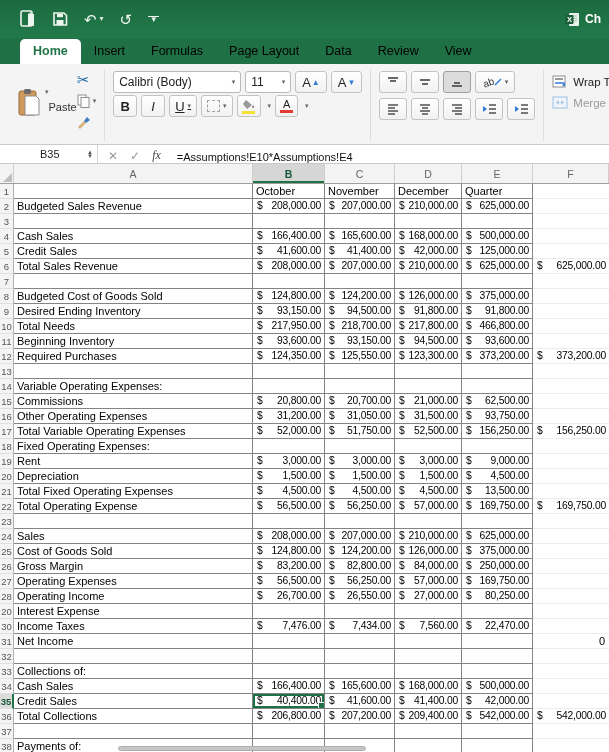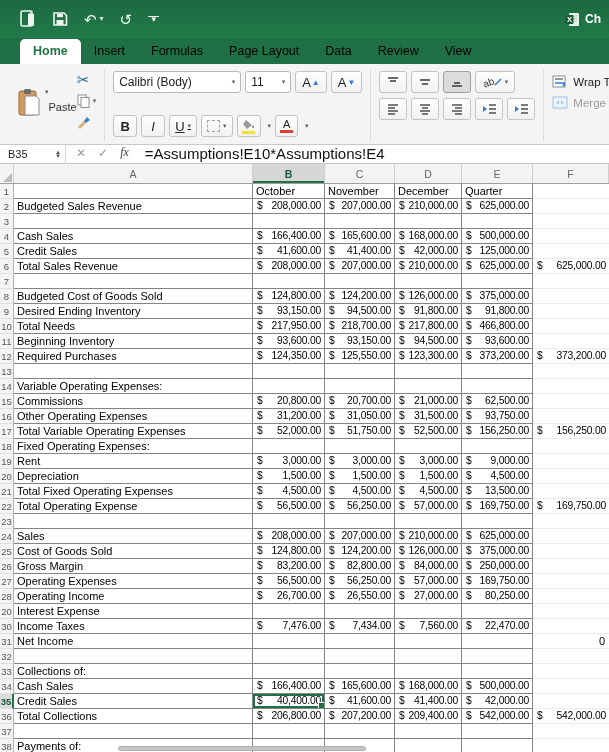--- a/index.html
+++ b/index.html
@@ -28,21 +28,21 @@
   .rgroup:last-child { border-right:none; }
   .rbtn { border:1px solid #c3c3c3; background:linear-gradient(#fff,#f1f1f1);
     border-radius:3px; display:inline-flex; align-items:center; justify-content:center; }
   .dd { font-size:7px; color:#666; margin-left:3px; }
   
   .paste-col { display:flex; flex-direction:row; align-items:center; }
   .paste-lbl { font-size:11px; color:#333; margin-top:4px; }
   .clip-col { display:flex; flex-direction:column; gap:4px; align-items:flex-start; padding-top:2px; }
   .mini { display:flex; align-items:center; height:17px; }
   
-  .fontgrp { display:flex; flex-direction:column; gap:22px; padding-top:2px; }
+  .fontgrp { display:flex; flex-direction:column; gap:2px; padding-top:2px; }
   .frow { display:flex; align-items:center; gap:4px; }
   .selbox { height:22px; background:#fff; border:1px solid #b9b9b9; border-radius:3px;
     display:flex; align-items:center; padding:0 5px; font-size:12px; color:#222; }
   .selbox .dd { margin-left:auto; }
   .fontname { width:128px; }
   .fontsize { width:46px; }
   .azbtn { height:22px; padding:0 6px; font-size:13px; color:#222; }
   .tri-up { color:#2f7bd9; font-size:8px; margin-left:1px; }
   .tri-dn { color:#2f7bd9; font-size:8px; margin-left:1px; }
   .fmtbtn { height:22px; min-width:24px; font-size:13px; color:#222; padding:0 5px; }
@@ -55,29 +55,29 @@
   .algngrp { display:flex; flex-direction:column; gap:5px; padding-top:2px; }
   .btnrow { display:flex; gap:4px; }
   .abtn { width:28px; height:22px; }
   .abtn.on { background:#dcdcdc; border-color:#9f9f9f; }
   
   .wrapgrp { display:flex; flex-direction:column; gap:8px; padding-top:6px; }
   .wline { display:flex; align-items:center; gap:5px; font-size:11.5px; color:#222; white-space:nowrap; }
   .wline.dis { color:#9a9a9a; }
 
   
-  .fbar { height:19px; border-bottom:1px solid #c9c9c9; display:flex; align-items:flex-start;
-    background:#fff; font-size:11px; }
+  .fbar { height:19px; border-bottom:1px solid #c9c9c9; display:flex; align-items:flex-end;
+    background:#fff; font-size:11px;padding-left:32px; }
   .namebox { width:66px; height:100%; display:flex; align-items:center; padding-left:8px;
     border-right:1px solid #d5d5d5; color:#222; }
   .stepper { margin-left:auto; margin-right:4px; display:flex; flex-direction:column;
     line-height:4px; font-size:6px; color:#555; }
   .fx-tools { display:flex; align-items:center; gap:12px; padding:0 10px; color:#9a9a9a; }
   .fx { font-family:"Liberation Serif", serif; font-style:italic; color:#444; font-size:12px; }
-  .formula { color:#111; font-size:15px; padding-left:6px; white-space:nowrap; }
+  .formula { color:#111; font-size:11px; padding-left:6px; white-space:nowrap; }
 
   
   .colhdrs { display:grid; grid-template-columns:14px 239px 72px 70px 67px 71px 1fr;
     height:20px; background:#f3f3f3; border-bottom:1px solid #9e9e9e; }
   .chd { display:flex; align-items:center; justify-content:center; font-size:10.5px;
     color:#666; border-right:1px solid #cfcfcf; position:relative; }
   .chd.corner { background:#f3f3f3; }
   .chd.corner:after { content:""; position:absolute; right:1px; bottom:1px;
     border-left:9px solid transparent; border-bottom:9px solid #bdbdbd; }
   .chd.sel { background:#d6d6d6; color:#17593a; font-weight:bold;

